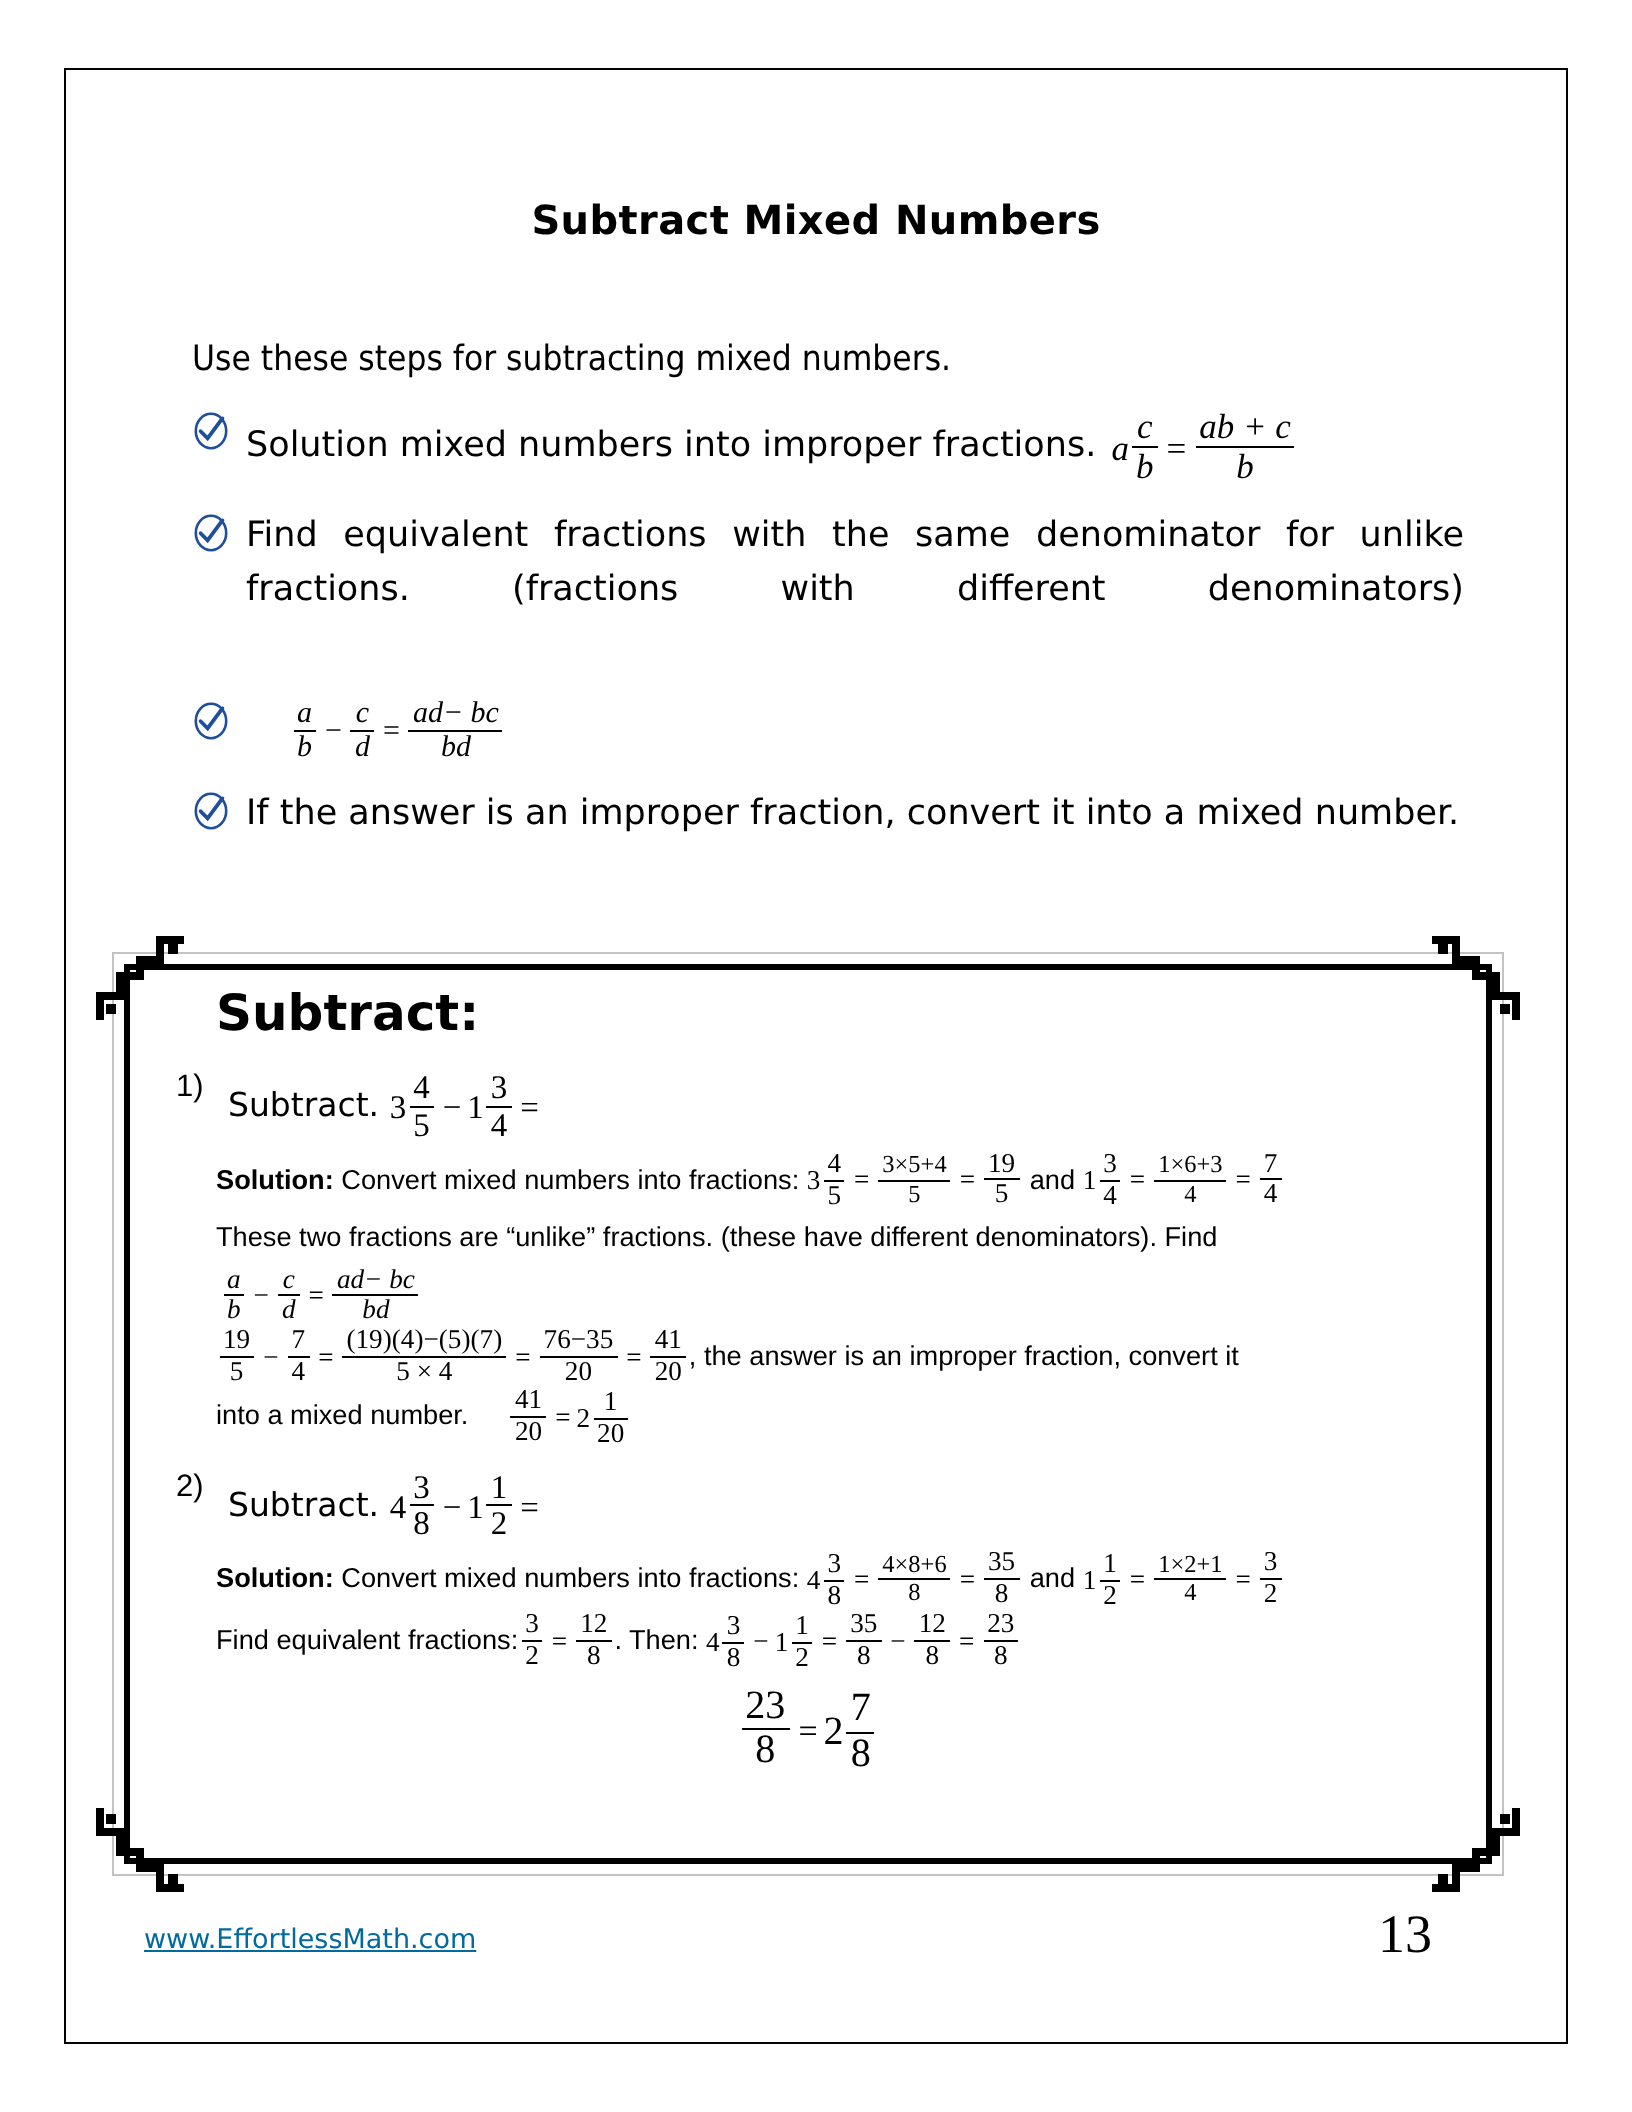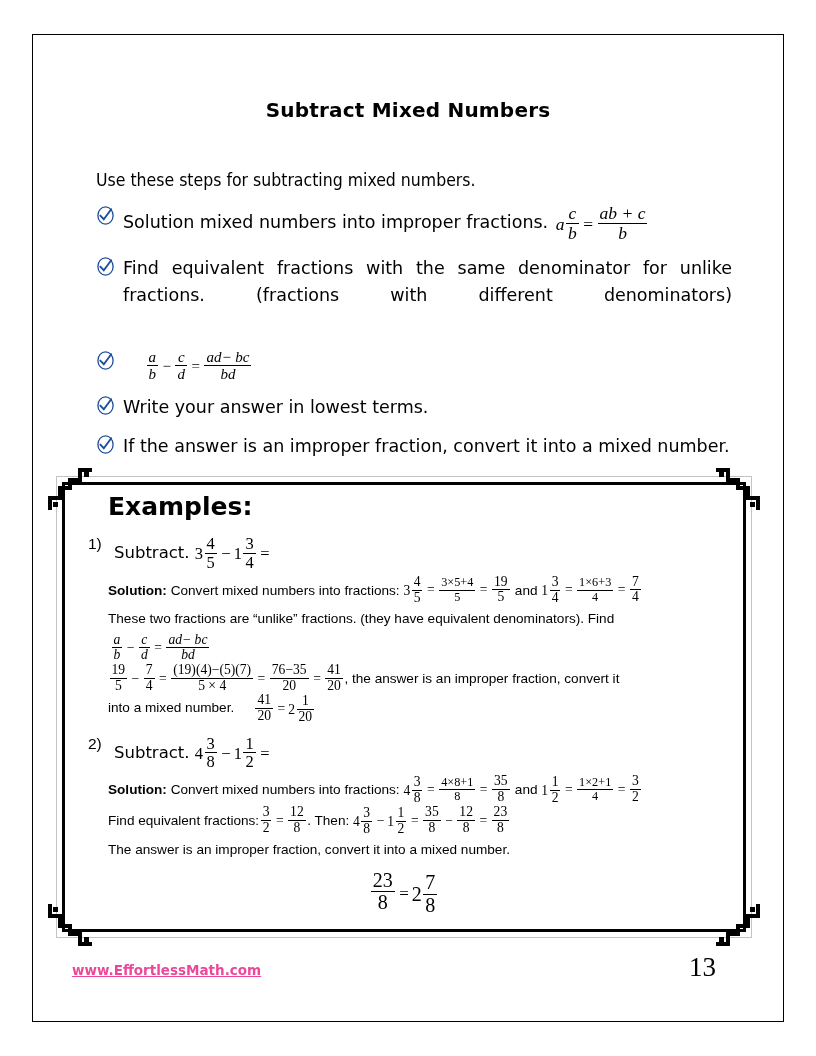--- a/index.html
+++ b/index.html
@@ -183,22 +183,22 @@
   }
   .sol-line { display: block; }
 
   
   #site-link {
     position: absolute;
     left: 72px;
     top: 962px;
     font-family: "DejaVu Sans", sans-serif;
     font-size: 13.5px;
-    font-weight: bold;
-    color: #ec4899;
+    font-weight: normal;
+    color: #0369a1;
     text-decoration: underline;
   }
   #page-number {
     position: absolute;
     right: 100px;
     top: 952px;
     font-family: "Liberation Serif", serif;
     font-size: 27px;
   }
   .big { font-size: 1.18em; }
@@ -248,29 +248,20 @@
           <path d="M4.3 9.6 L7.8 13.2 L15.2 3.2" fill="none" stroke="#1F4E9C" stroke-width="1.9" stroke-linecap="round"></path>
         </svg>
       </span>
       <span class="txt">
         <span class="inlinemath" style="margin-left:22px;font-size:15px;">
           <span class="frac"><span class="num mi">a</span><span class="den mi">b</span></span><span class="op">−</span><span class="frac"><span class="num mi">c</span><span class="den mi">d</span></span><span class="op">=</span><span class="frac"><span class="num mi">ad− bc</span><span class="den mi">bd</span></span>
         </span>
       </span>
     </div>
 
-    <div class="step">
-      <span class="chk">
-        <svg width="19" height="19" viewBox="0 0 19 19">
-          <ellipse cx="9.5" cy="9.5" rx="7.6" ry="8.6" fill="none" stroke="#1F4E9C" stroke-width="1.3"></ellipse>
-          <path d="M4.3 9.6 L7.8 13.2 L15.2 3.2" fill="none" stroke="#1F4E9C" stroke-width="1.9" stroke-linecap="round"></path>
-        </svg>
-      </span>
-      <span class="txt">Write your answer in lowest terms.</span>
-    </div>
 
     <div class="step">
       <span class="chk">
         <svg width="19" height="19" viewBox="0 0 19 19">
           <ellipse cx="9.5" cy="9.5" rx="7.6" ry="8.6" fill="none" stroke="#1F4E9C" stroke-width="1.3"></ellipse>
           <path d="M4.3 9.6 L7.8 13.2 L15.2 3.2" fill="none" stroke="#1F4E9C" stroke-width="1.9" stroke-linecap="round"></path>
         </svg>
       </span>
       <span class="txt">If the answer is an improper fraction, convert it into a mixed number.</span>
     </div>
@@ -326,39 +317,39 @@
       <span style="left:10px; top:18px; width:14px; height:4px;"></span>
       <span style="left:10px; top:18px; width:4px;  height:14px;"></span>
       <span style="left:0px;  top:28px; width:14px; height:4px;"></span>
       <span style="left:0px;  top:28px; width:4px;  height:14px;"></span>
       <span style="left:36px; top:4px;  width:5px;  height:5px;"></span>
       <span style="left:5px;  top:34px; width:5px;  height:5px;"></span>
     </div>
 
     <div id="ex-content">
 
-      <div id="ex-heading">Examples:</div>
+      <div id="ex-heading">Subtract:</div>
 
       <div class="problem">
         <span class="pnum">1)</span>
         <span>Subtract.</span>
         <span class="mixed">
           <span class="whole">3</span><span class="frac"><span class="num mn">4</span><span class="den mn">5</span></span><span class="op">−</span><span class="whole">1</span><span class="frac"><span class="num mn">3</span><span class="den mn">4</span></span><span class="op">=</span>
         </span>
       </div>
 
       <div class="solution">
         <span class="sol-line">
           <b>Solution:</b>
           <span>Convert mixed numbers into fractions:</span>
           <span class="mixed"><span class="whole">3</span><span class="frac"><span class="num mn">4</span><span class="den mn">5</span></span></span><span class="op">=</span><span class="frac" style="font-size:.9em"><span class="num mn">3×5+4</span><span class="den mn">5</span></span><span class="op">=</span><span class="frac"><span class="num mn">19</span><span class="den mn">5</span></span>
           <span>and</span>
           <span class="mixed"><span class="whole">1</span><span class="frac"><span class="num mn">3</span><span class="den mn">4</span></span></span><span class="op">=</span><span class="frac" style="font-size:.9em"><span class="num mn">1×6+3</span><span class="den mn">4</span></span><span class="op">=</span><span class="frac"><span class="num mn">7</span><span class="den mn">4</span></span>
         </span>
-        <span class="sol-line">These two fractions are “unlike” fractions. (they have equivalent denominators). Find</span>
+        <span class="sol-line">These two fractions are “unlike” fractions. (these have different denominators). Find</span>
         <span class="sol-line">
           <span class="inlinemath"><span class="frac"><span class="num mi">a</span><span class="den mi">b</span></span><span class="op">−</span><span class="frac"><span class="num mi">c</span><span class="den mi">d</span></span><span class="op">=</span><span class="frac"><span class="num mi">ad− bc</span><span class="den mi">bd</span></span></span>
         </span>
         <span class="sol-line">
           <span class="frac"><span class="num mn">19</span><span class="den mn">5</span></span><span class="op">−</span><span class="frac"><span class="num mn">7</span><span class="den mn">4</span></span><span class="op">=</span><span class="frac"><span class="num mn">(19)(4)−(5)(7)</span><span class="den mn">5 × 4</span></span><span class="op">=</span><span class="frac"><span class="num mn">76−35</span><span class="den mn">20</span></span><span class="op">=</span><span class="frac"><span class="num mn">41</span><span class="den mn">20</span></span><span>, the answer is an improper fraction, convert it</span>
         </span>
         <span class="sol-line">
           <span>into a mixed number.</span>
           <span class="inlinemath" style="margin-left:16px">
             <span class="frac"><span class="num mn">41</span><span class="den mn">20</span></span><span class="op">=</span><span class="mixed"><span class="whole">2</span><span class="frac"><span class="num mn">1</span><span class="den mn">20</span></span></span>
@@ -371,29 +362,28 @@
         <span>Subtract.</span>
         <span class="mixed">
           <span class="whole">4</span><span class="frac"><span class="num mn">3</span><span class="den mn">8</span></span><span class="op">−</span><span class="whole">1</span><span class="frac"><span class="num mn">1</span><span class="den mn">2</span></span><span class="op">=</span>
         </span>
       </div>
 
       <div class="solution">
         <span class="sol-line">
           <b>Solution:</b>
           <span>Convert mixed numbers into fractions:</span>
-          <span class="mixed"><span class="whole">4</span><span class="frac"><span class="num mn">3</span><span class="den mn">8</span></span></span><span class="op">=</span><span class="frac" style="font-size:.9em"><span class="num mn">4×8+1</span><span class="den mn">8</span></span><span class="op">=</span><span class="frac"><span class="num mn">35</span><span class="den mn">8</span></span>
+          <span class="mixed"><span class="whole">4</span><span class="frac"><span class="num mn">3</span><span class="den mn">8</span></span></span><span class="op">=</span><span class="frac" style="font-size:.9em"><span class="num mn">4×8+6</span><span class="den mn">8</span></span><span class="op">=</span><span class="frac"><span class="num mn">35</span><span class="den mn">8</span></span>
           <span>and</span>
           <span class="mixed"><span class="whole">1</span><span class="frac"><span class="num mn">1</span><span class="den mn">2</span></span></span><span class="op">=</span><span class="frac" style="font-size:.9em"><span class="num mn">1×2+1</span><span class="den mn">4</span></span><span class="op">=</span><span class="frac"><span class="num mn">3</span><span class="den mn">2</span></span>
         </span>
         <span class="sol-line">
           <span>Find equivalent fractions:</span><span class="frac"><span class="num mn">3</span><span class="den mn">2</span></span><span class="op">=</span><span class="frac"><span class="num mn">12</span><span class="den mn">8</span></span><span>. Then:</span>
           <span class="mixed"><span class="whole">4</span><span class="frac"><span class="num mn">3</span><span class="den mn">8</span></span></span><span class="op">−</span><span class="mixed"><span class="whole">1</span><span class="frac"><span class="num mn">1</span><span class="den mn">2</span></span></span><span class="op">=</span><span class="frac"><span class="num mn">35</span><span class="den mn">8</span></span><span class="op">−</span><span class="frac"><span class="num mn">12</span><span class="den mn">8</span></span><span class="op">=</span><span class="frac"><span class="num mn">23</span><span class="den mn">8</span></span>
         </span>
-        <span class="sol-line">The answer is an improper fraction, convert it into a mixed number.</span>
         <div class="centered-answer">
           <span class="frac big"><span class="num mn">23</span><span class="den mn">8</span></span><span class="op">=</span><span class="mixed big"><span class="whole">2</span><span class="frac"><span class="num mn">7</span><span class="den mn">8</span></span></span>
         </div>
       </div>
 
     </div>
   </div>
 
   <a id="site-link" href="#">www.EffortlessMath.com</a>
   <div id="page-number">13</div>

